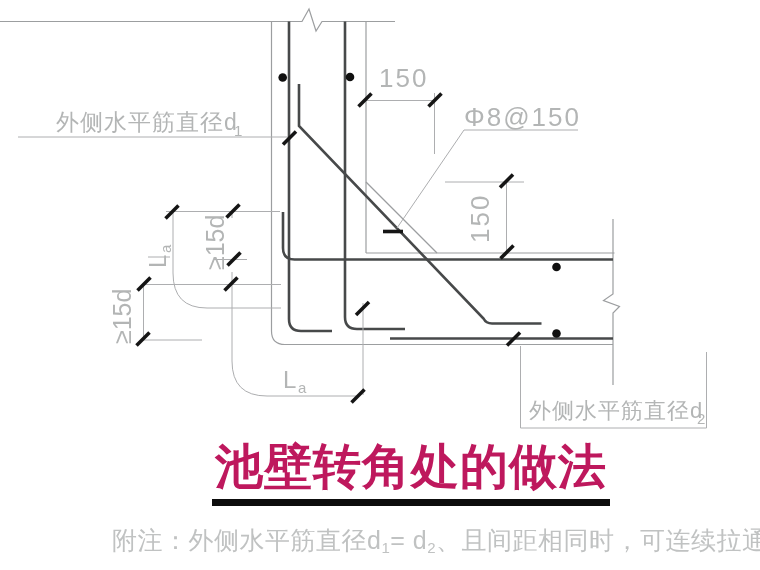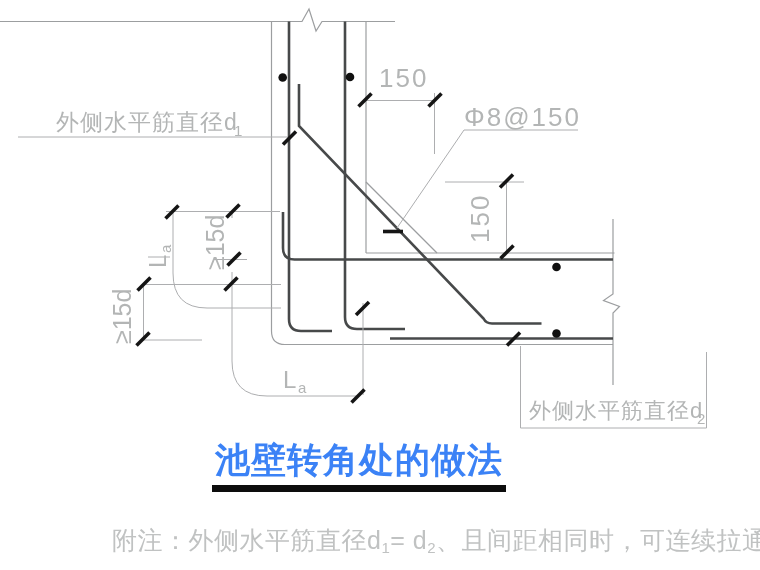--- a/index.html
+++ b/index.html
@@ -11,21 +11,21 @@
   .bar{stroke:#47494a;stroke-width:2.6;fill:none;}
   .tick{stroke:#151515;stroke-width:3.6;fill:none;}
   .dot{fill:#101010;stroke:none;}
   .cadtxt{fill:#b3b5b5;font-family:"Liberation Sans","DejaVu Sans",sans-serif;}
   .fs26{font-size:26px;letter-spacing:2px;}
   .fs25{font-size:25px;}
   .fs23{font-size:23px;letter-spacing:1px;}
   .fs22{font-size:22px;letter-spacing:1px;}
   .fs24{font-size:24px;}
   .sub{font-size:15px;letter-spacing:0;}
-  #title{position:absolute;left:212px;top:441px;color:#3b82f6;font-size:35px;font-weight:bold;
+  #title{position:absolute;left:212px;top:441px;color:#be185d;font-size:48px;font-weight:bold;
          letter-spacing:1px;border-bottom:7px solid #0d0d0d;padding:0 3px 5px 3px;line-height:1.1;}
   #note{position:absolute;left:112px;top:524px;color:#c0c2c2;font-size:25px;white-space:nowrap;
         letter-spacing:0.5px;}
   #note .nsub{font-size:15px;vertical-align:-4px;}
 </style>
 </head>
 <body>
 
 <div id="canvas">
 

